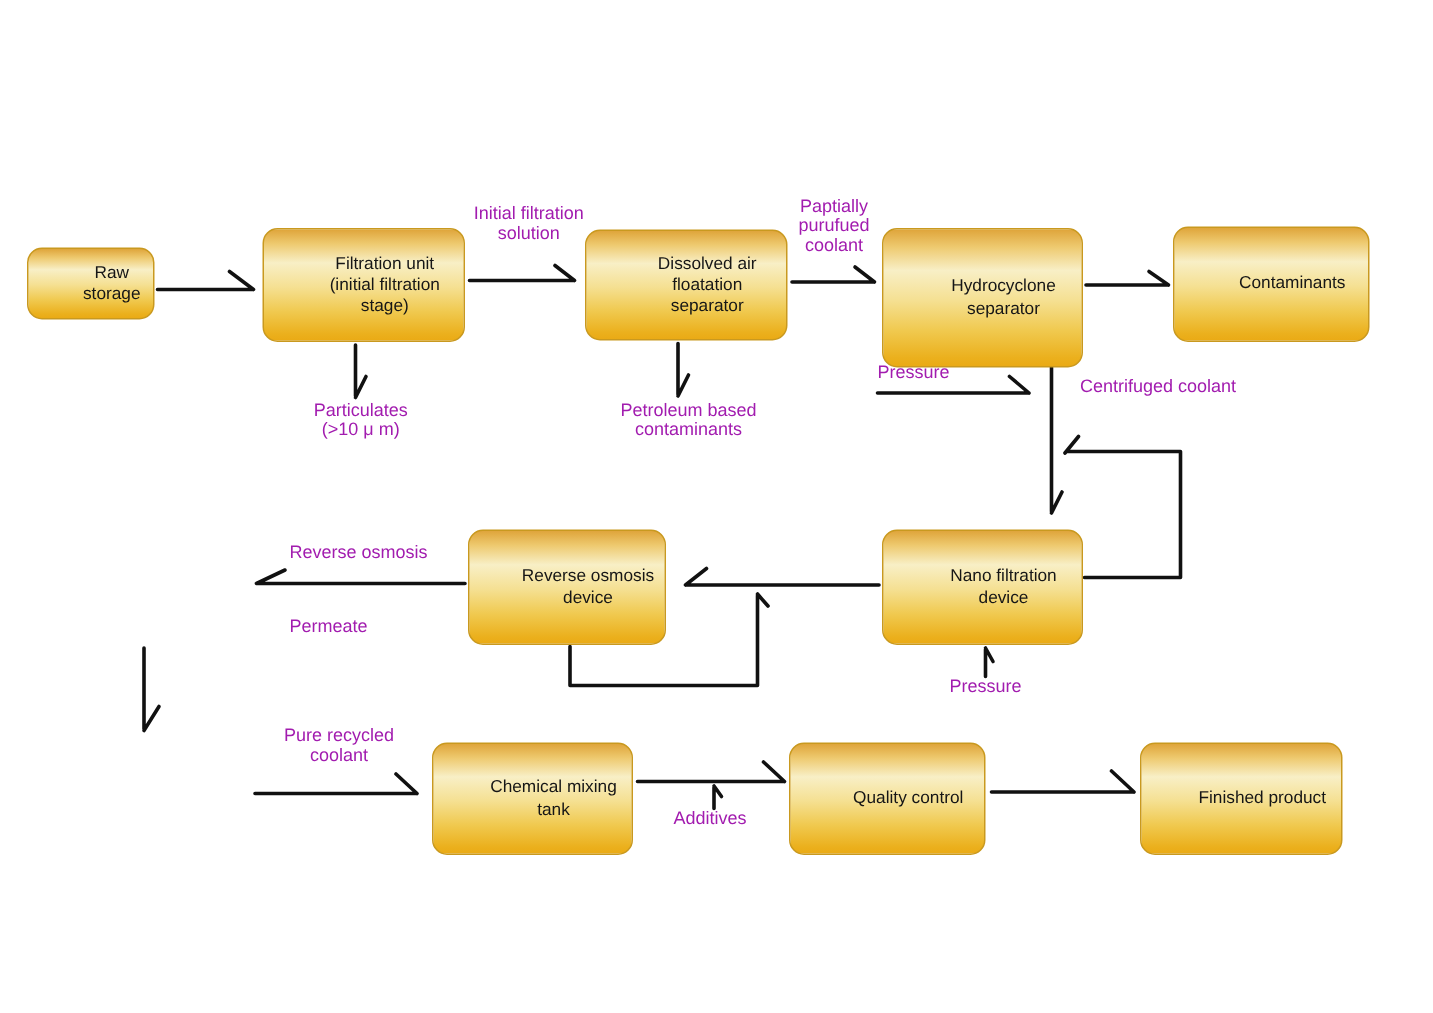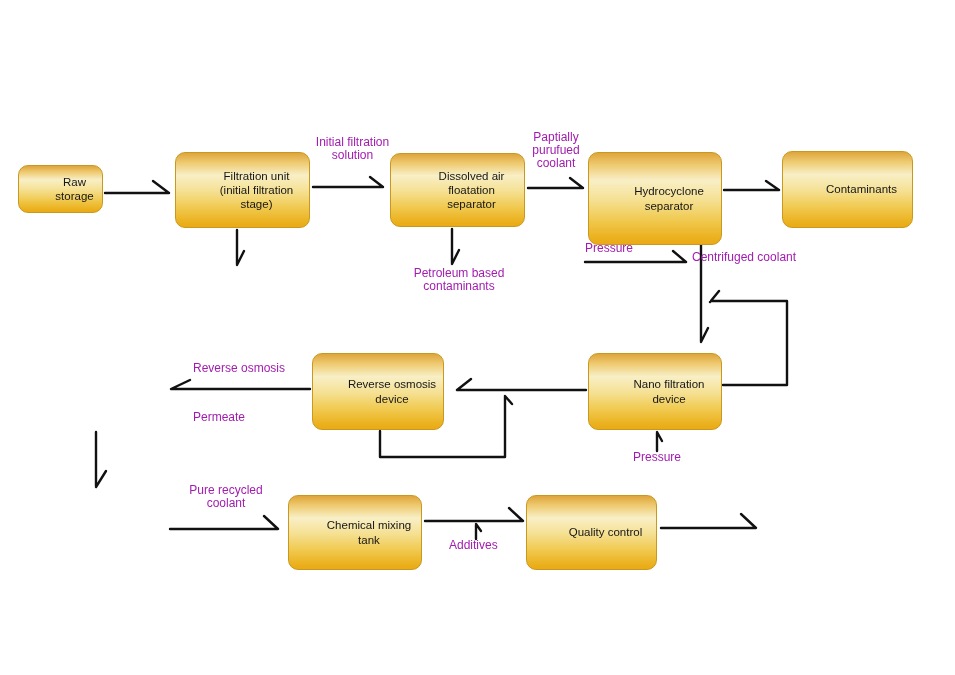--- a/index.html
+++ b/index.html
@@ -76,30 +76,35 @@
     <span class="nl">Reverse osmosis
 device</span>
   </div>
   <div class="node" style="left:288px;top:495px;width:134px;height:75px">
     <span class="nl">Chemical mixing
 tank</span>
   </div>
   <div class="node" style="left:526px;top:495px;width:131px;height:75px">
     <span class="nl">Quality control</span>
   </div>
+  <div class="node" style="left:760px;top:495px;width:135px;height:75px">
+    <span class="nl">Finished product</span>
+  </div>
 
   <div class="elabel center" style="left:295px;top:136px;width:115px">Initial filtration
 solution</div>
   <div class="elabel center" style="left:516px;top:131px;width:80px">Paptially
 purufued
 coolant</div>
+  <div class="elabel center" style="left:183px;top:267px;width:115px">Particulates
+(&gt;10 μ m)</div>
   <div class="elabel center" style="left:399px;top:267px;width:120px">Petroleum based
 contaminants</div>
   <div class="elabel" style="left:585px;top:242px">Pressure</div>
-  <div class="elabel" style="left:692px;top:251px">Centrifuged coolant</div>
+  <div class="elabel" style="left:720px;top:251px">Centrifuged coolant</div>
   <div class="elabel" style="left:193px;top:362px">Reverse osmosis</div>
   <div class="elabel" style="left:193px;top:411px">Permeate</div>
   <div class="elabel" style="left:633px;top:451px">Pressure</div>
   <div class="elabel center" style="left:176px;top:484px;width:100px">Pure recycled
 coolant</div>
   <div class="elabel" style="left:449px;top:539px">Additives</div>
 
 </div>
 
 </body></html>

